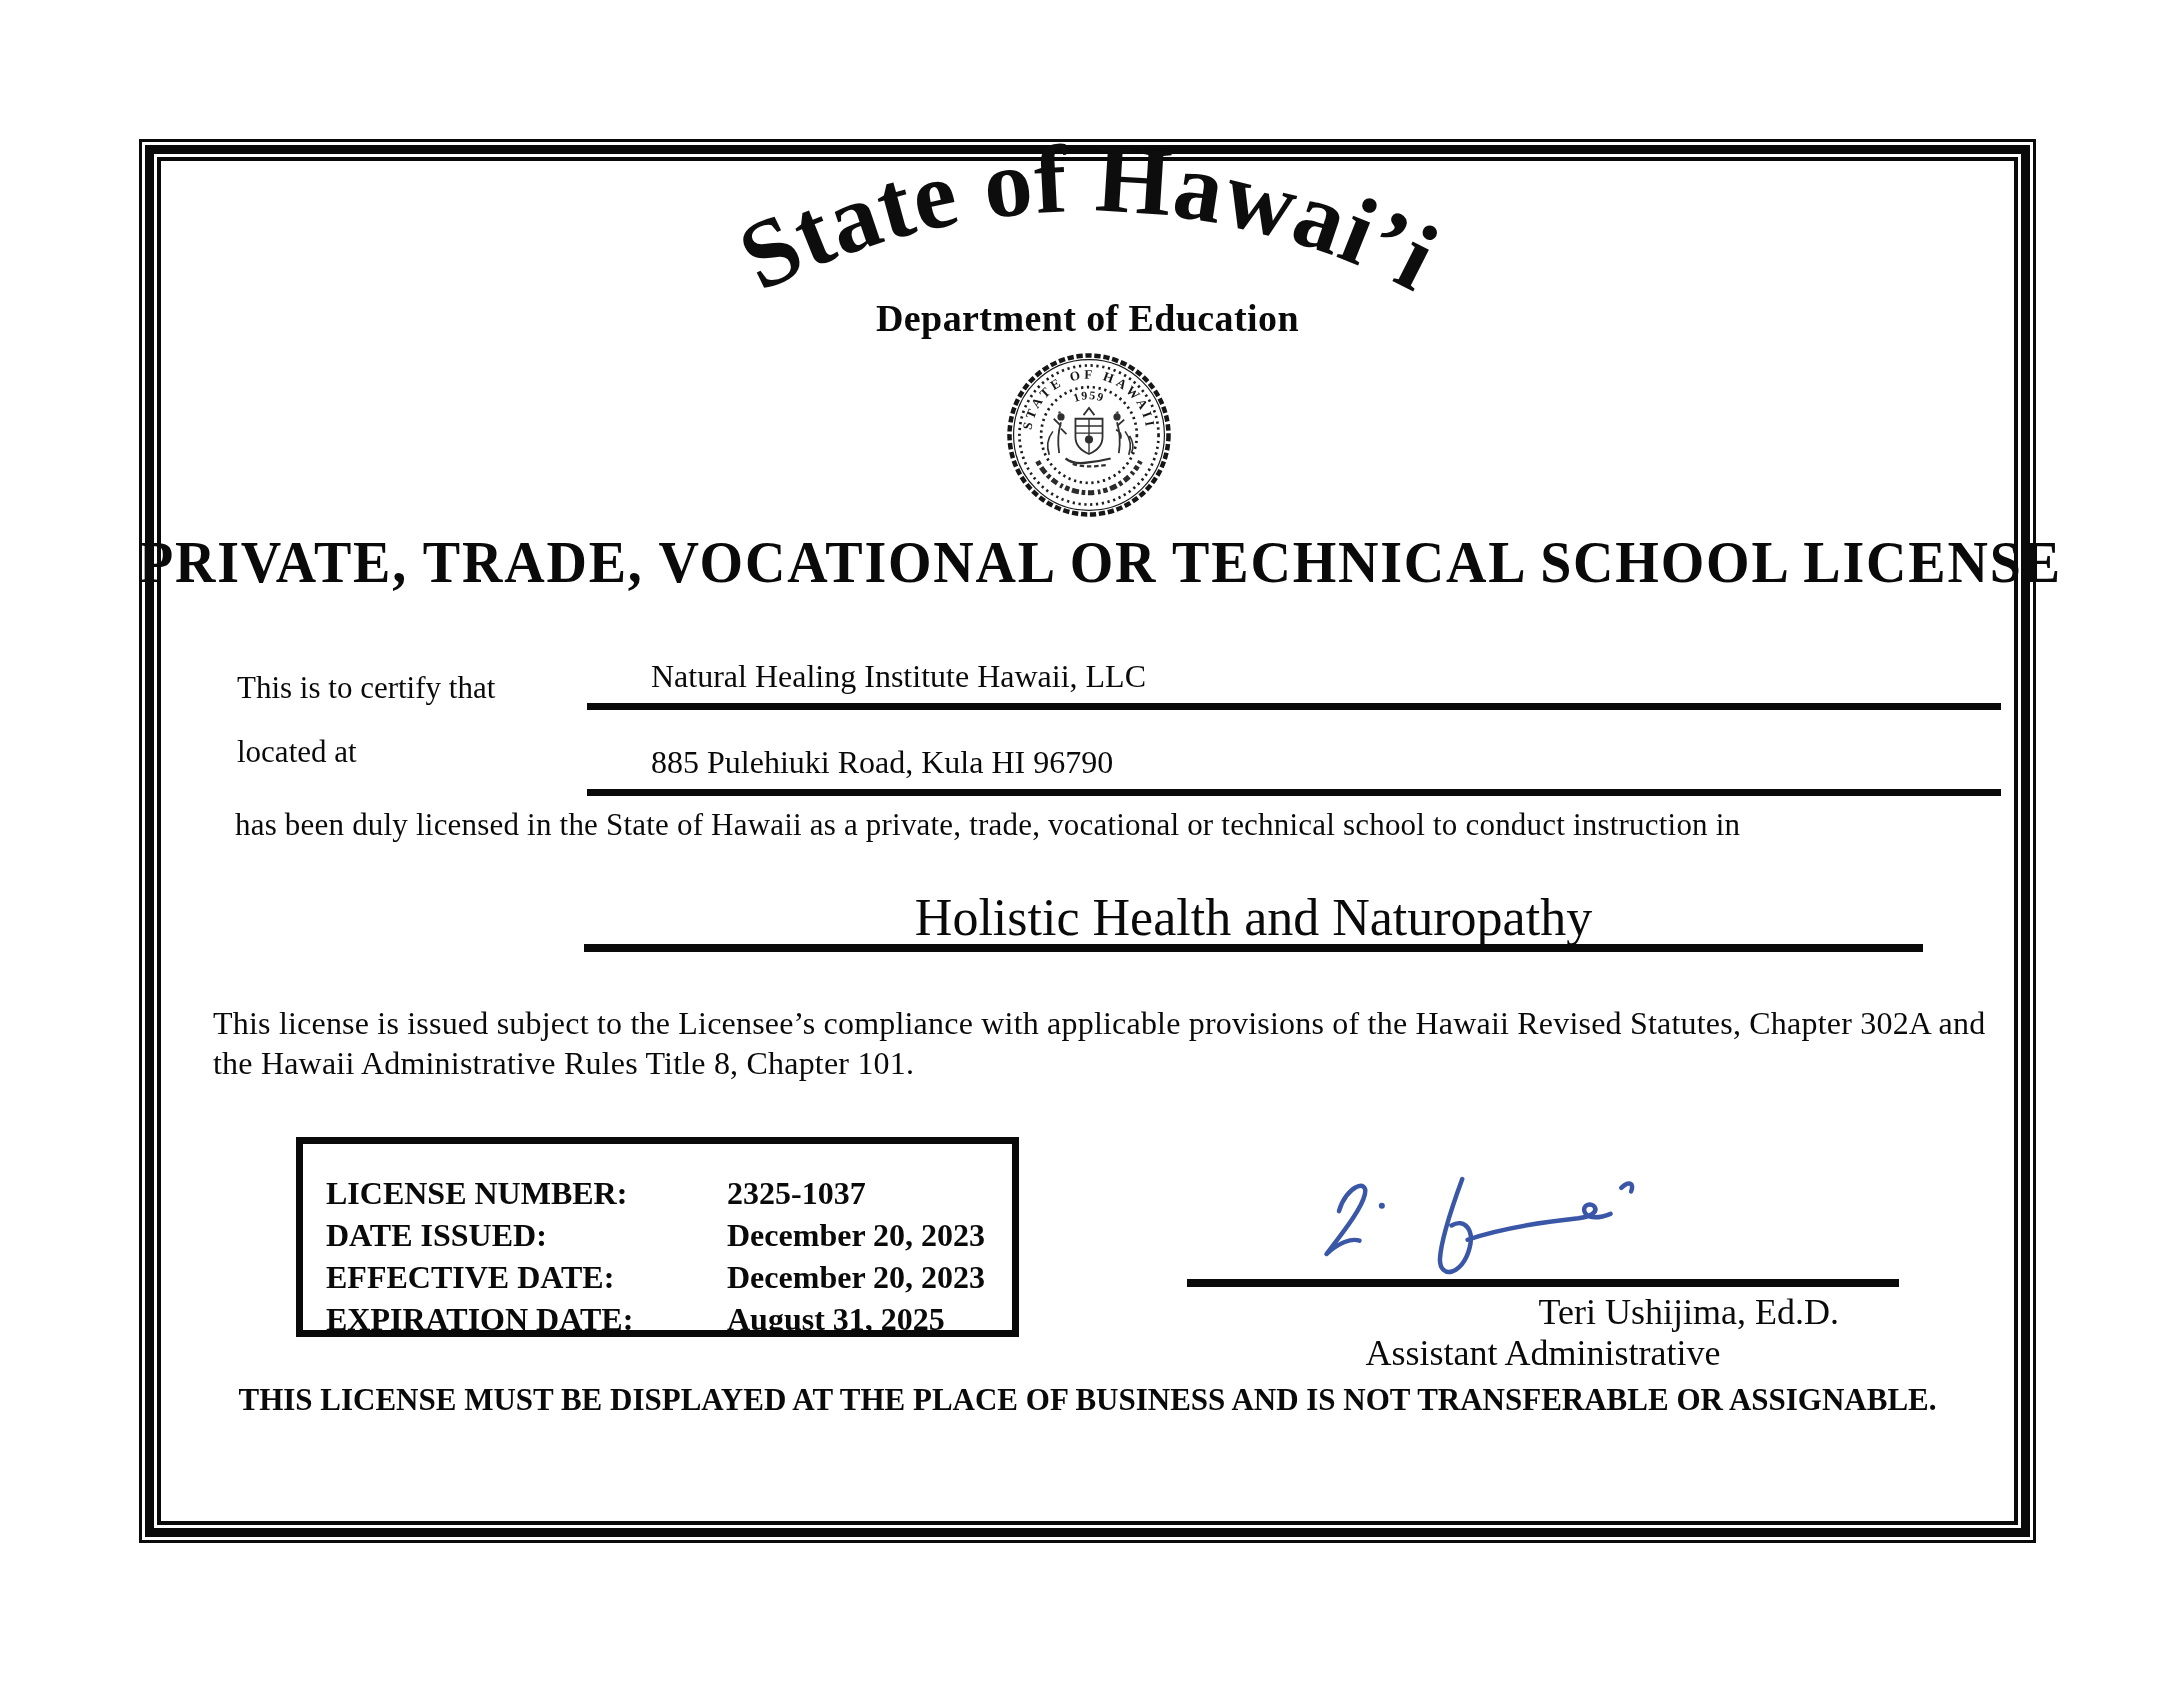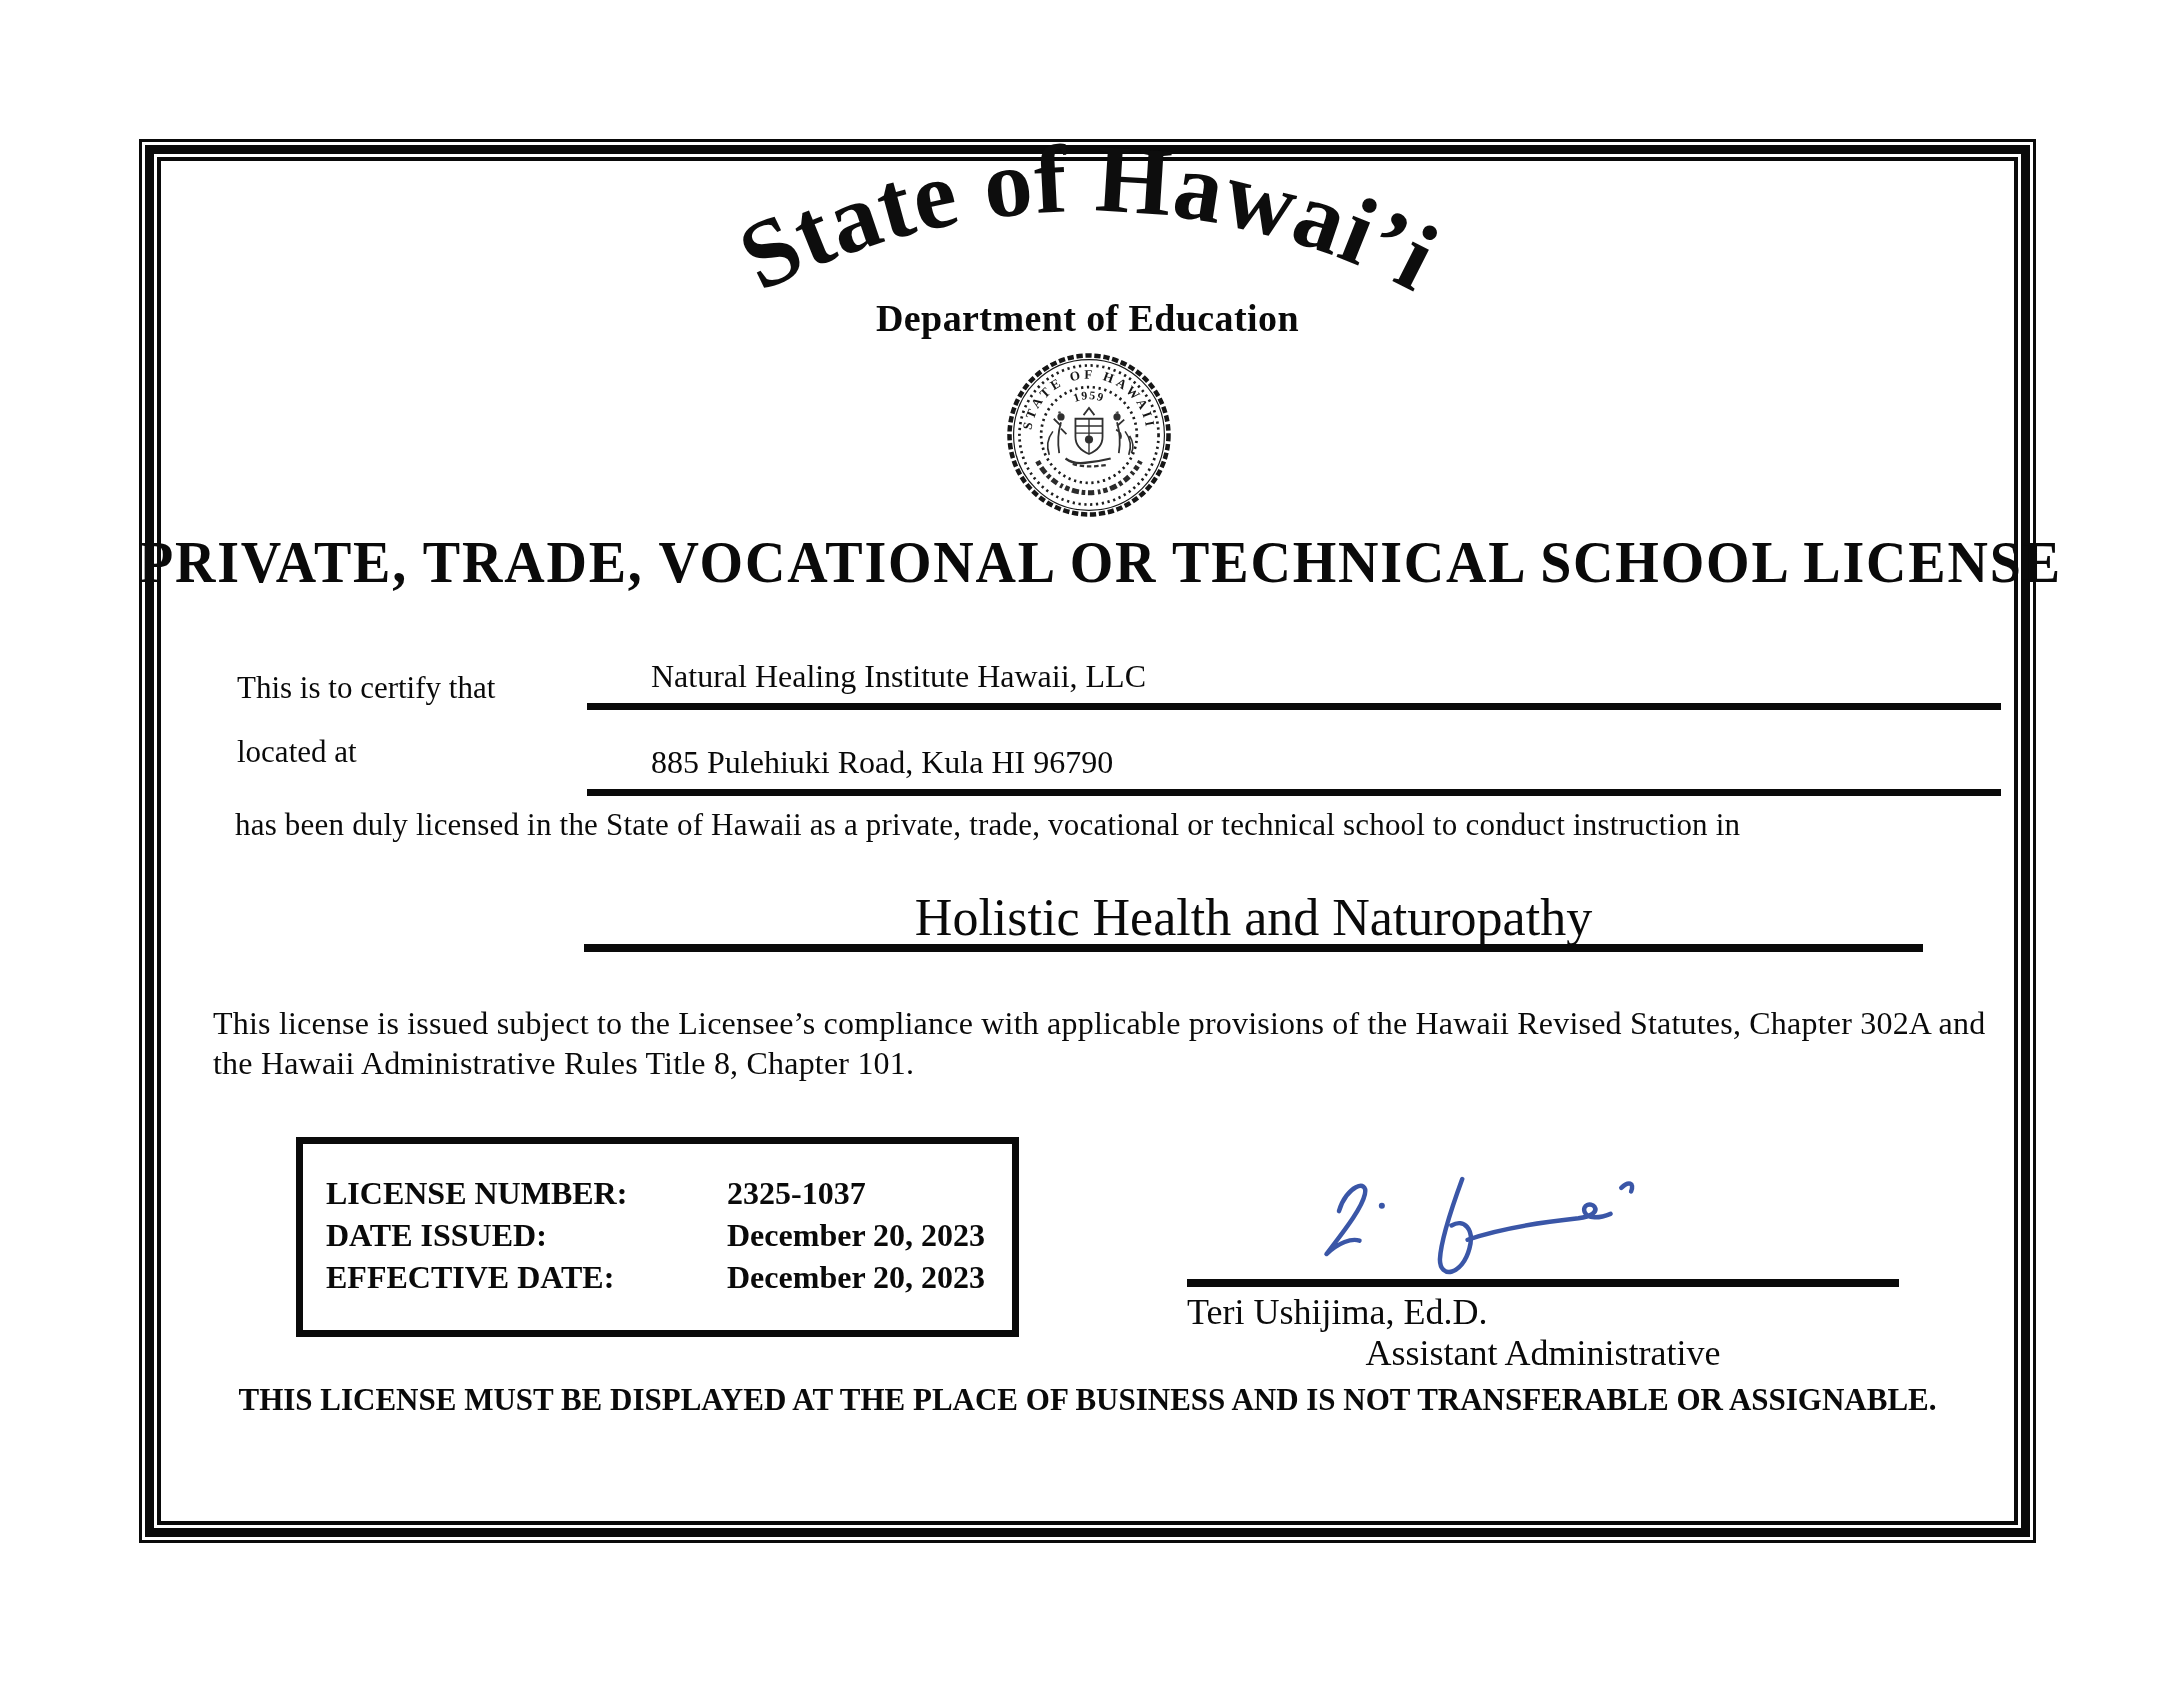--- a/index.html
+++ b/index.html
@@ -64,21 +64,21 @@
   .license-box{
     position:absolute;left:296px;top:1137px;width:723px;height:200px;
     border:7.2px solid #0a0a0a;box-sizing:border-box;
     padding:28px 0 0 23px;
   }
   .license-row{font-size:32px;font-weight:bold;line-height:42px;white-space:nowrap;}
   .license-row .lbl{display:inline-block;width:401px;}
 
   .sig-svg{position:absolute;left:1276px;top:1154px;width:385px;height:134px;}
   .sig-rule{position:absolute;left:1187px;top:1279px;width:712px;height:8px;background:#0a0a0a;}
-  .sig-name{position:absolute;left:1187px;top:1291px;width:712px;text-align:left;font-size:36px;white-space:nowrap;}
+  .sig-name{position:absolute;left:1127px;top:1291px;width:712px;text-align:right;font-size:36px;white-space:nowrap;}
   .sig-title{position:absolute;left:1187px;top:1332px;width:712px;text-align:center;font-size:36px;white-space:nowrap;}
 
   .footer-note{
     position:absolute;left:139px;top:1382px;width:1897px;
     text-align:center;font-weight:bold;font-size:31px;white-space:nowrap;
   }
 </style>
 </head>
 <body>
 
@@ -157,20 +157,23 @@
   <div class="license-box">
     <div class="license-row">
       <span class="lbl">LICENSE NUMBER:</span><span>2325-1037</span>
     </div>
     <div class="license-row">
       <span class="lbl">DATE ISSUED:</span><span>December 20, 2023</span>
     </div>
     <div class="license-row">
       <span class="lbl">EFFECTIVE DATE:</span><span>December 20, 2023</span>
     </div>
+    <div class="license-row">
+      <span class="lbl">EXPIRATION DATE:</span><span>August 31, 2025</span>
+    </div>
   </div>
 
   <svg class="sig-svg" viewBox="0 0 430 150">
     <g stroke="#3a56a7" stroke-width="5" fill="none" stroke-linecap="round" stroke-linejoin="round">
       <path d="M 70,64 C 78,36 103,27 99,45 C 95,63 70,93 56,112 C 70,99 84,94 93,97"></path>
       <circle cx="118" cy="58" r="3.4" fill="#3a56a7" stroke="none"></circle>
       <path d="M 208,28 C 197,58 184,95 183,118 C 183,140 208,136 216,106 C 222,84 210,72 196,80"></path>
       <path d="M 214,96 C 255,82 300,76 338,72 C 352,70 360,65 356,59 C 352,54 342,57 345,65 C 348,73 362,72 374,67"></path>
       <path d="M 386,38 C 394,30 401,32 397,42"></path>
     </g>

